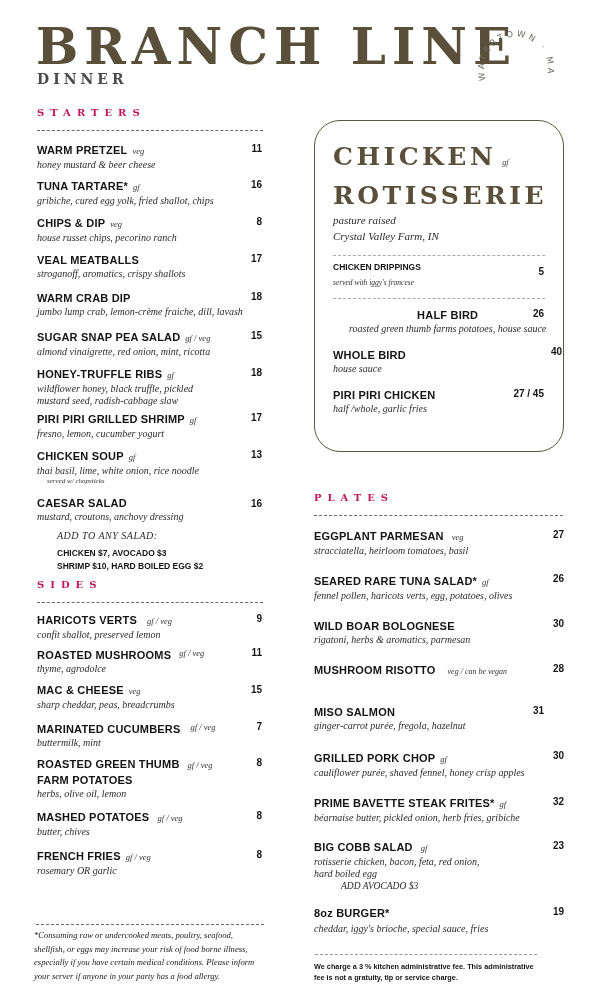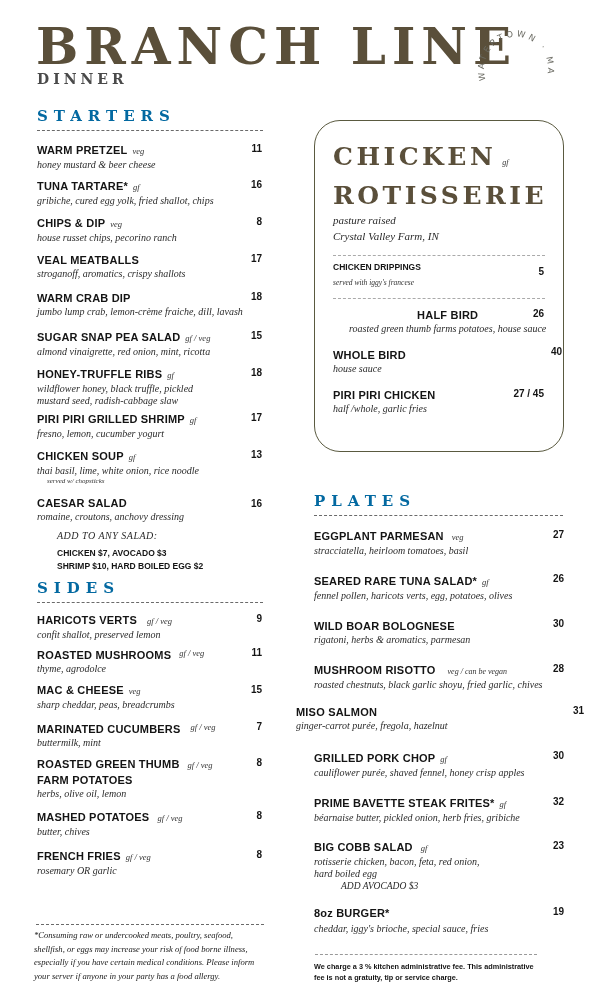--- a/index.html
+++ b/index.html
@@ -2,21 +2,21 @@
 <html><head>
   <meta charset="utf-8">
   <style>
     html, body { margin: 0; padding: 0; background: #ffffff; }
     body { width: 612px; height: 1007px; position: relative; overflow: hidden; color: #1a1a1a; }
     .brand { position: absolute; left: 36px; top: 22px; font-family: "DejaVu Serif", serif; font-weight: bold; font-size: 50px; letter-spacing: 6px; color: #5a4f3a; line-height: 1; transform: scaleY(1.0); }
     .subtitle { position: absolute; left: 37px; top: 71px; font-family: "DejaVu Serif", serif; font-weight: bold; font-size: 14px; letter-spacing: 4px; color: #4a4a4a; text-align: right; }
     .stamp { position: absolute; left: 470px; top: 18px; width: 92px; height: 80px; }
     .stamp svg text { font-family: "DejaVu Sans", sans-serif; font-size: 8.5px; letter-spacing: 3px; fill: #6a6a62; }
 
-    .section-head { position: absolute; font-family: "DejaVu Serif", serif; font-weight: bold; font-size: 15px; letter-spacing: 6px; color: #0369a1; text-align: center; }
+    .section-head { position: absolute; font-family: "DejaVu Serif", serif; font-weight: bold; font-size: 10px; letter-spacing: 6px; color: #be185d; text-align: center; }
     .dash { position: absolute; height: 0; border-top: 1px dashed #6a6a6a; }
 
     .item { position: absolute; }
     .iname { font-family: "Liberation Sans", sans-serif; font-weight: bold; font-size: 11px; letter-spacing: 0.2px; color: #141414; line-height: 15px; }
     .tag { font-family: "Liberation Serif", serif; font-style: italic; font-weight: normal; font-size: 8.5px; color: #333; margin-left: 5px; letter-spacing: 0; }
     .idesc { font-family: "Liberation Serif", serif; font-style: italic; font-size: 10px; color: #2a2a2a; line-height: 12px; }
     .price { position: absolute; font-family: "Liberation Sans", sans-serif; font-weight: bold; font-size: 10px; color: #141414; text-align: right; }
     .note-small { font-family: "Liberation Serif", serif; font-style: italic; font-size: 7px; color: #333; padding-left: 10px; }
 
     .addon-title { position: absolute; left: 57px; top: 530px; font-family: "Liberation Serif", serif; font-style: italic; font-size: 10px; letter-spacing: 0.5px; color: #2a2a2a; }
@@ -101,21 +101,21 @@
 
 <div class="item" style="left:37px;top:449px;">
   <div class="iname"><span>CHICKEN SOUP</span><span class="tag">gf</span></div>
   <div class="idesc">thai basil, lime, white onion, rice noodle</div>
   <div class="note-small">served w/ chopsticks</div>
 </div>
 <div class="price" style="left:240px;top:449px;width:22px;">13</div>
 
 <div class="item" style="left:37px;top:496px;">
   <div class="iname"><span>CAESAR SALAD</span></div>
-  <div class="idesc">romaine, croutons, anchovy dressing</div>
+  <div class="idesc">mustard, croutons, anchovy dressing</div>
 </div>
 <div class="price" style="left:240px;top:498px;width:22px;">16</div>
 
 <div class="addon-title">ADD TO ANY SALAD:</div>
 <div class="addon-line" style="top:548px;">CHICKEN $7, AVOCADO $3</div>
 <div class="addon-line" style="top:561px;">SHRIMP $10, HARD BOILED EGG $2</div>
 
 <div class="section-head" style="left:37px;top:579px;">SIDES</div>
 <div class="dash" style="left:37px;top:602px;width:226px;"></div>
 
@@ -214,29 +214,28 @@
 <div class="price" style="left:540px;top:573px;width:24px;">26</div>
 
 <div class="item" style="left:314px;top:619px;">
   <div class="iname"><span>WILD BOAR BOLOGNESE</span></div>
   <div class="idesc">rigatoni, herbs &amp; aromatics, parmesan</div>
 </div>
 <div class="price" style="left:540px;top:618px;width:24px;">30</div>
 
 <div class="item" style="left:314px;top:663px;">
   <div class="iname"><span>MUSHROOM RISOTTO</span><span class="tag" style="margin-left:12px;font-size:8px">veg / can be vegan</span></div>
-  <div class="idesc">roasted chestnuts, black garlic shoyu, fried garlic, chives</div>
 </div>
 <div class="price" style="left:540px;top:663px;width:24px;">28</div>
 
-<div class="item" style="left:296px;top:705px;">
+<div class="item" style="left:314px;top:705px;">
   <div class="iname"><span>MISO SALMON</span></div>
   <div class="idesc">ginger-carrot purée, fregola, hazelnut</div>
 </div>
-<div class="price" style="left:560px;top:705px;width:24px;">31</div>
+<div class="price" style="left:520px;top:705px;width:24px;">31</div>
 
 <div class="item" style="left:314px;top:751px;">
   <div class="iname"><span>GRILLED PORK CHOP</span><span class="tag">gf</span></div>
   <div class="idesc">cauliflower purée, shaved fennel, honey crisp apples</div>
 </div>
 <div class="price" style="left:540px;top:750px;width:24px;">30</div>
 
 <div class="item" style="left:314px;top:796px;">
   <div class="iname"><span>PRIME BAVETTE STEAK FRITES*</span><span class="tag">gf</span></div>
   <div class="idesc">béarnaise butter, pickled onion, herb fries, gribiche</div>

